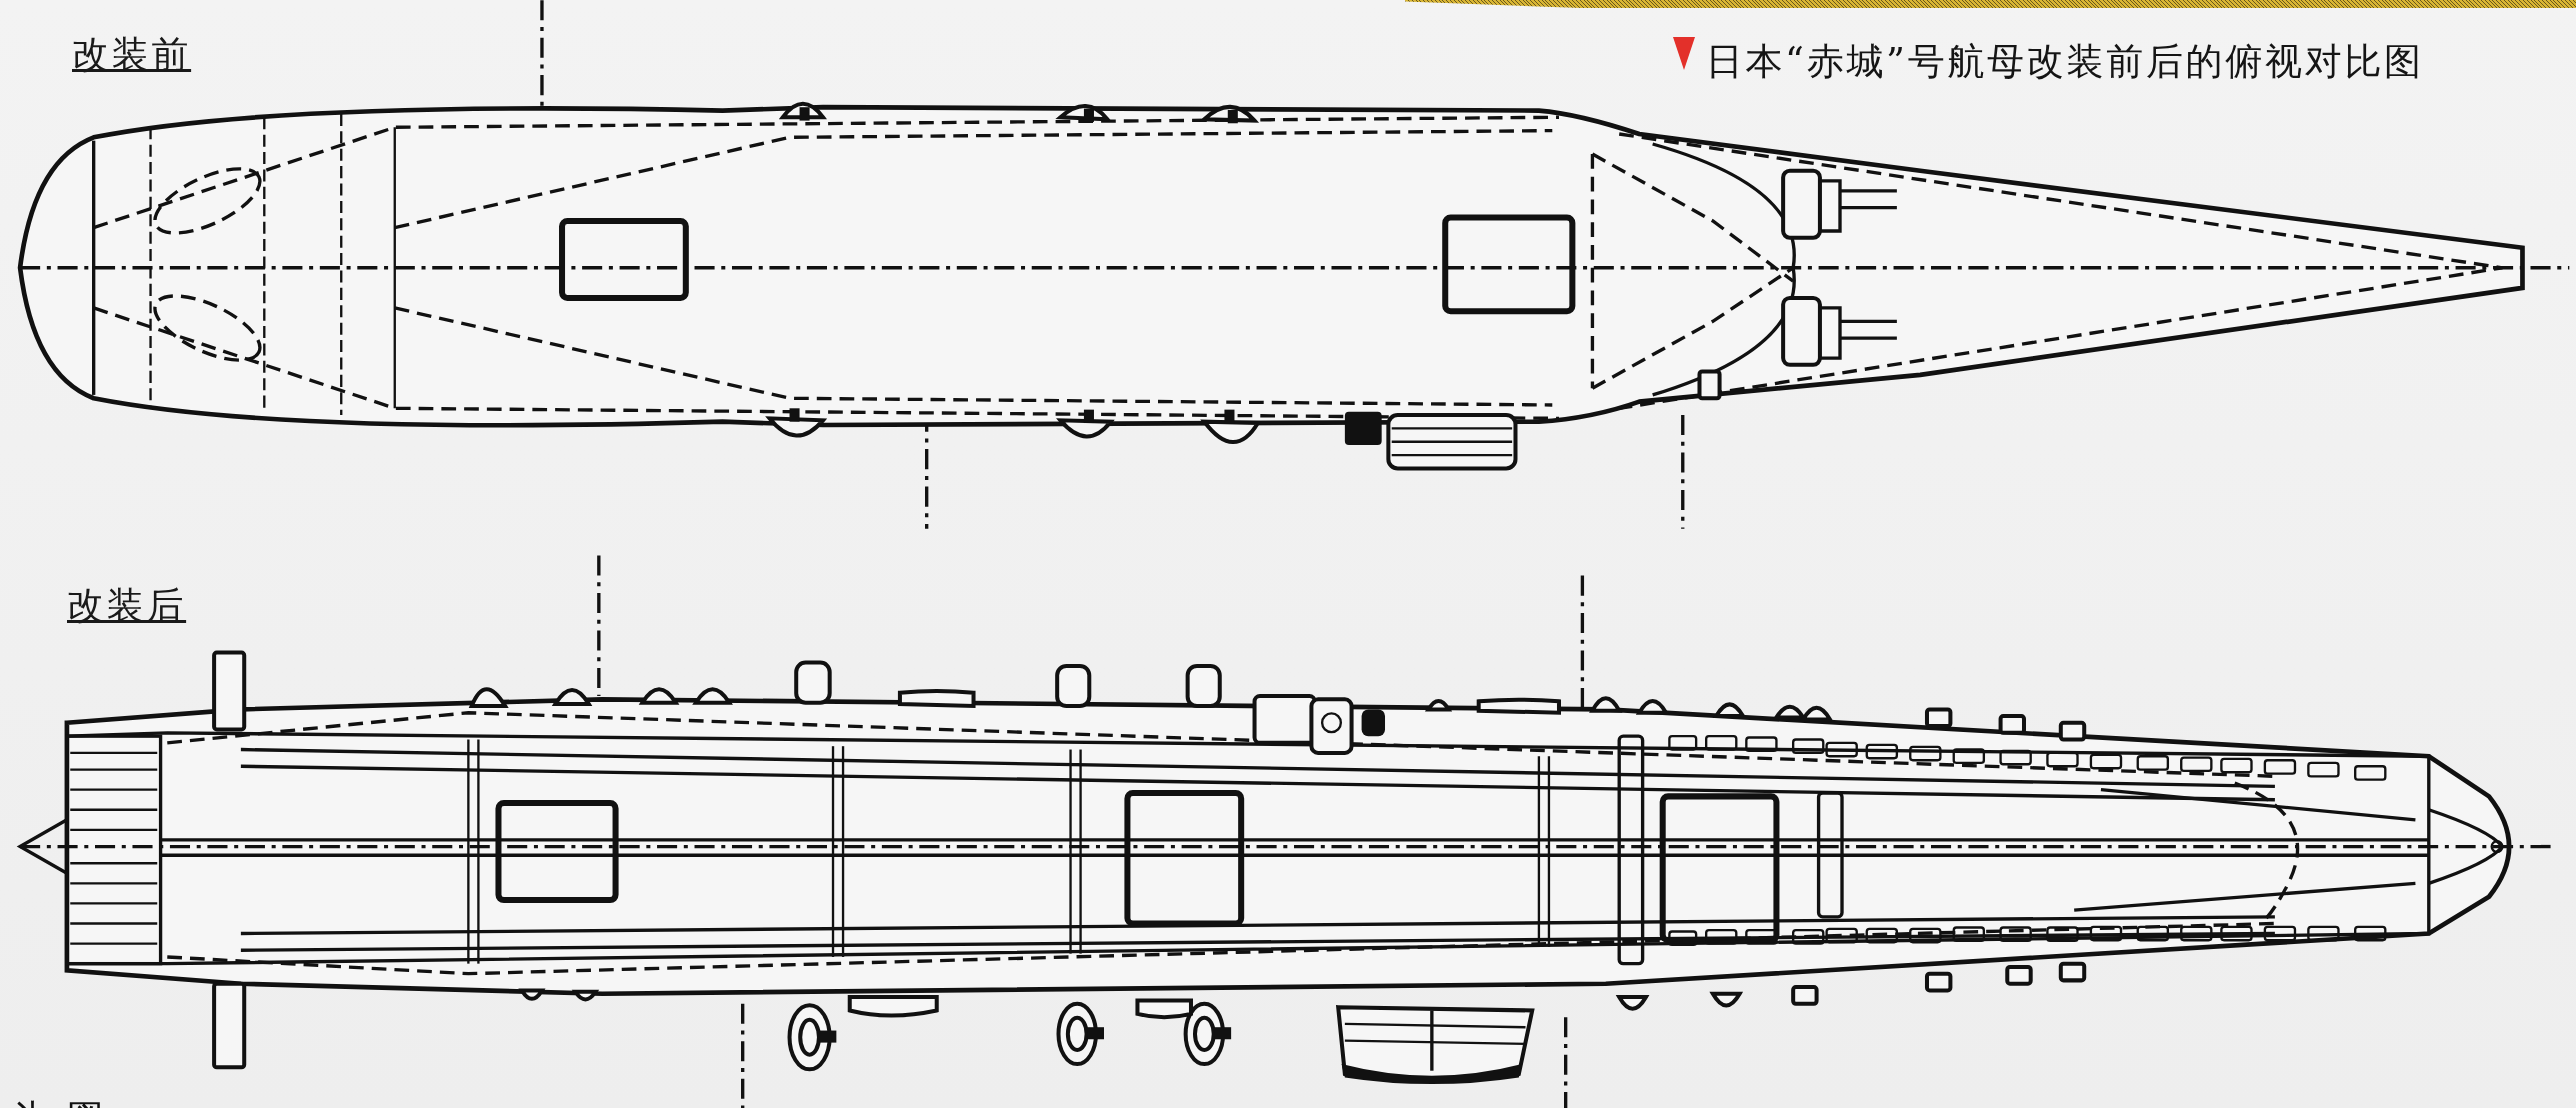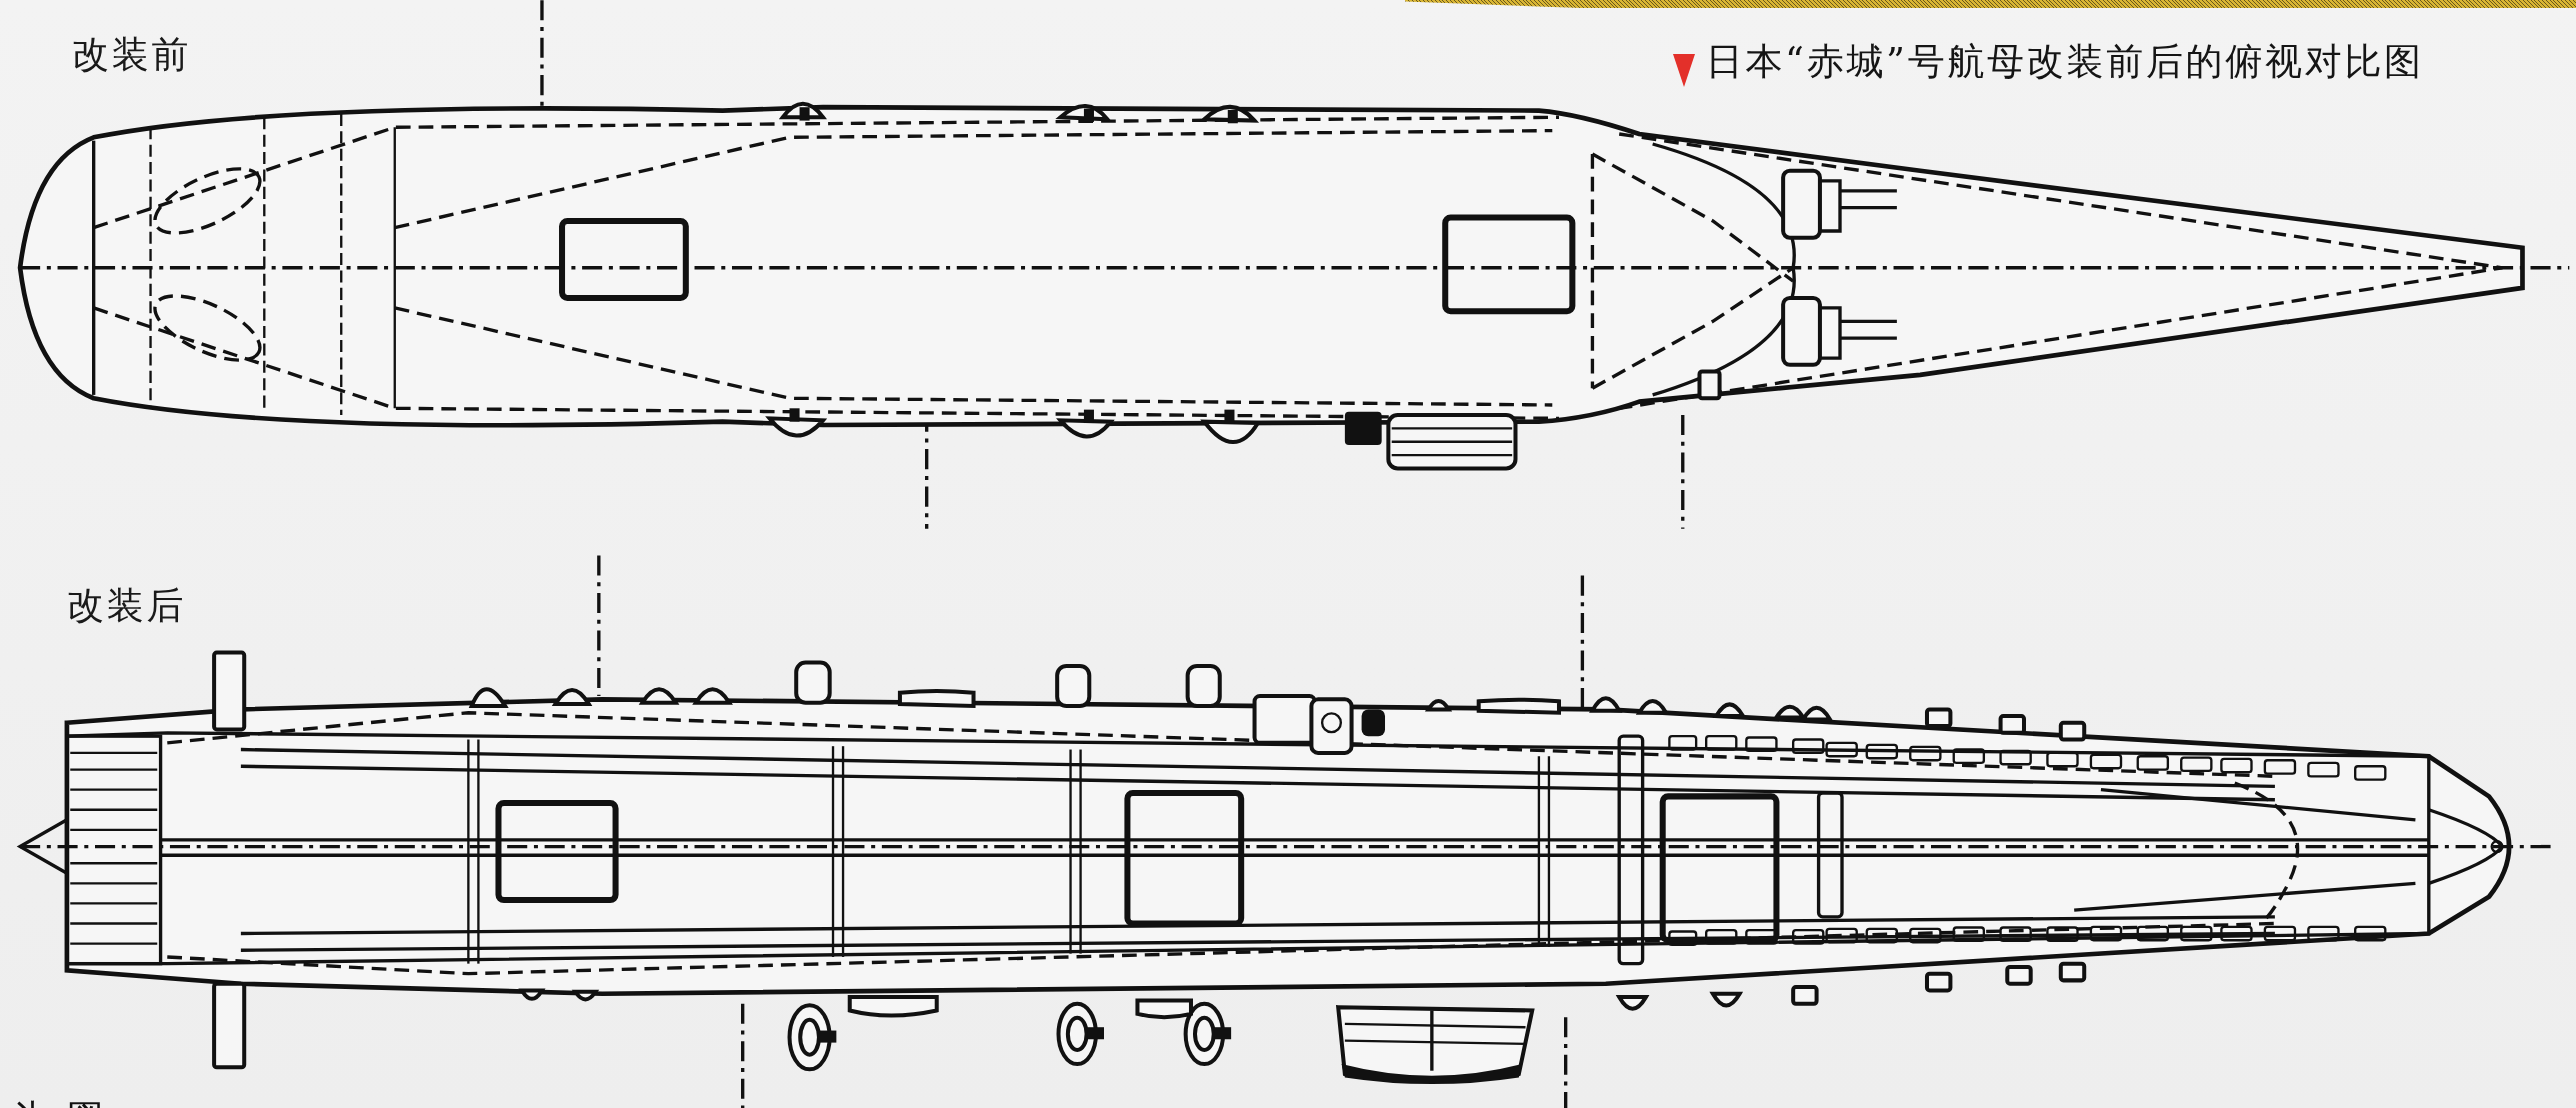--- a/index.html
+++ b/index.html
@@ -11,25 +11,26 @@
   }
   .page { position: absolute; inset: 0; background: linear-gradient(180deg, #f3f3f3 0%, #eeeeee 100%); }
   .top-band {
     position: absolute; top: 0; left: 1405px; right: 0; height: 8px;
     background: repeating-linear-gradient(45deg, #d9b533 0 2px, #6b5a1c 2px 2.7px);
     clip-path: polygon(0 0, 100% 0, 100% 100%, 15% 100%, 0 20%);
   }
   .label {
     position: absolute; color: #1a1a1a; font-size: 37px; letter-spacing: 2.7px;
     font-family: "DejaVu Serif", serif;
+    text-decoration: underline;
   }
   .label.before { left: 72px; top: 30px; }
   .label.after { left: 67px; top: 545px; margin-top: 36px; }
   .title {
-    position: absolute; left: 1673px; top: 37px; display: flex; align-items: flex-end;
+    position: absolute; left: 1673px; top: 37px; display: flex; align-items: flex-start;
     color: #151515; font-size: 37px; letter-spacing: 2.7px;
     font-family: "DejaVu Serif", serif;
   }
   .title .tri {
     width: 0; height: 0; margin-right: 10.7px;
     border-left: 11.4px solid transparent; border-right: 11.4px solid transparent;
     border-top: 33px solid #e3302a;
   }
   .footer-text {
     position: absolute; left: 10px; top: 1094px; font-size: 37px; color: #111;

